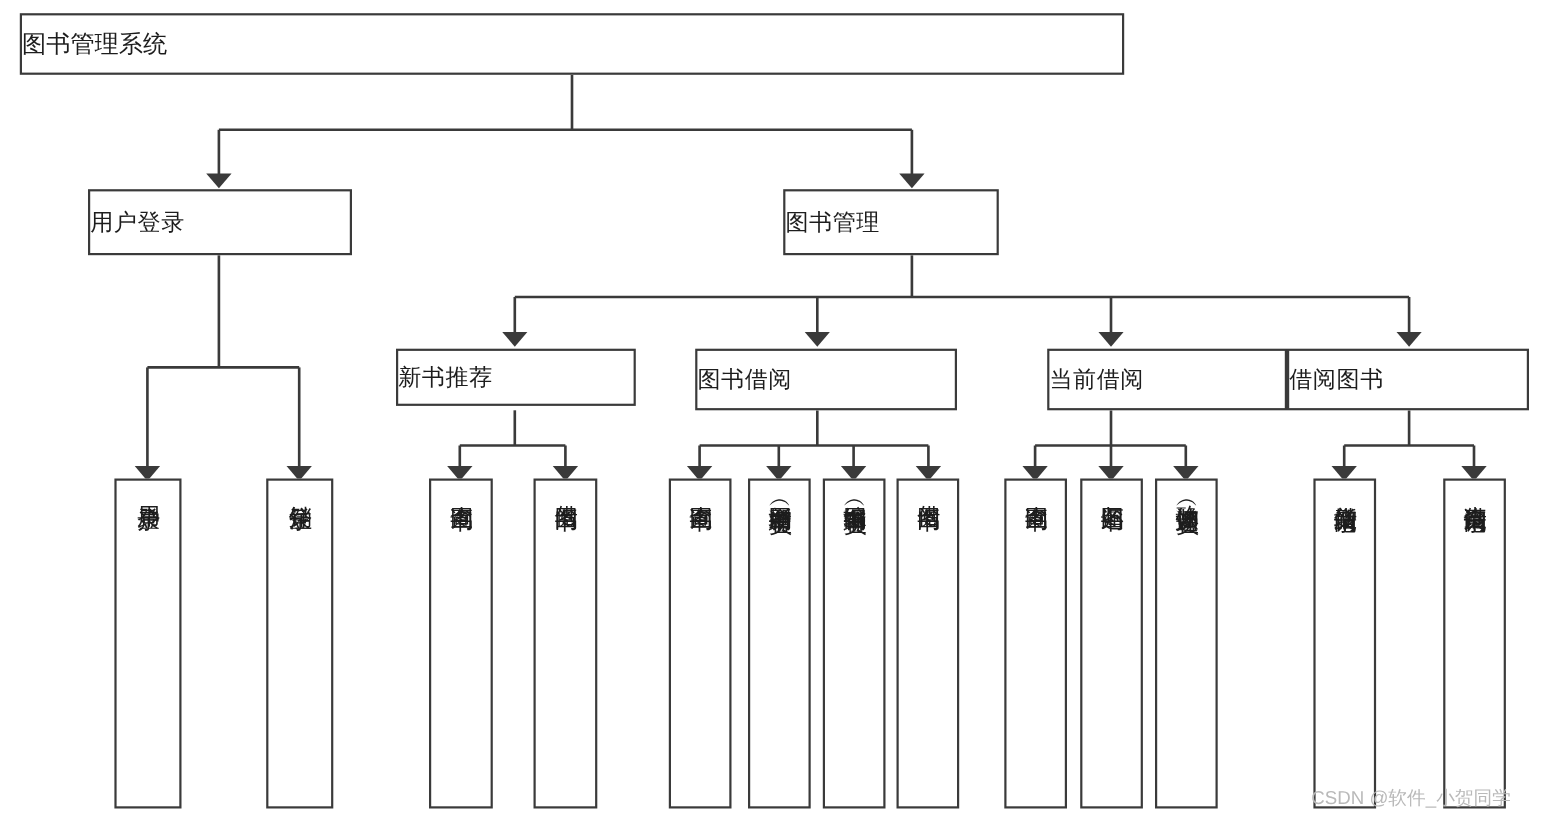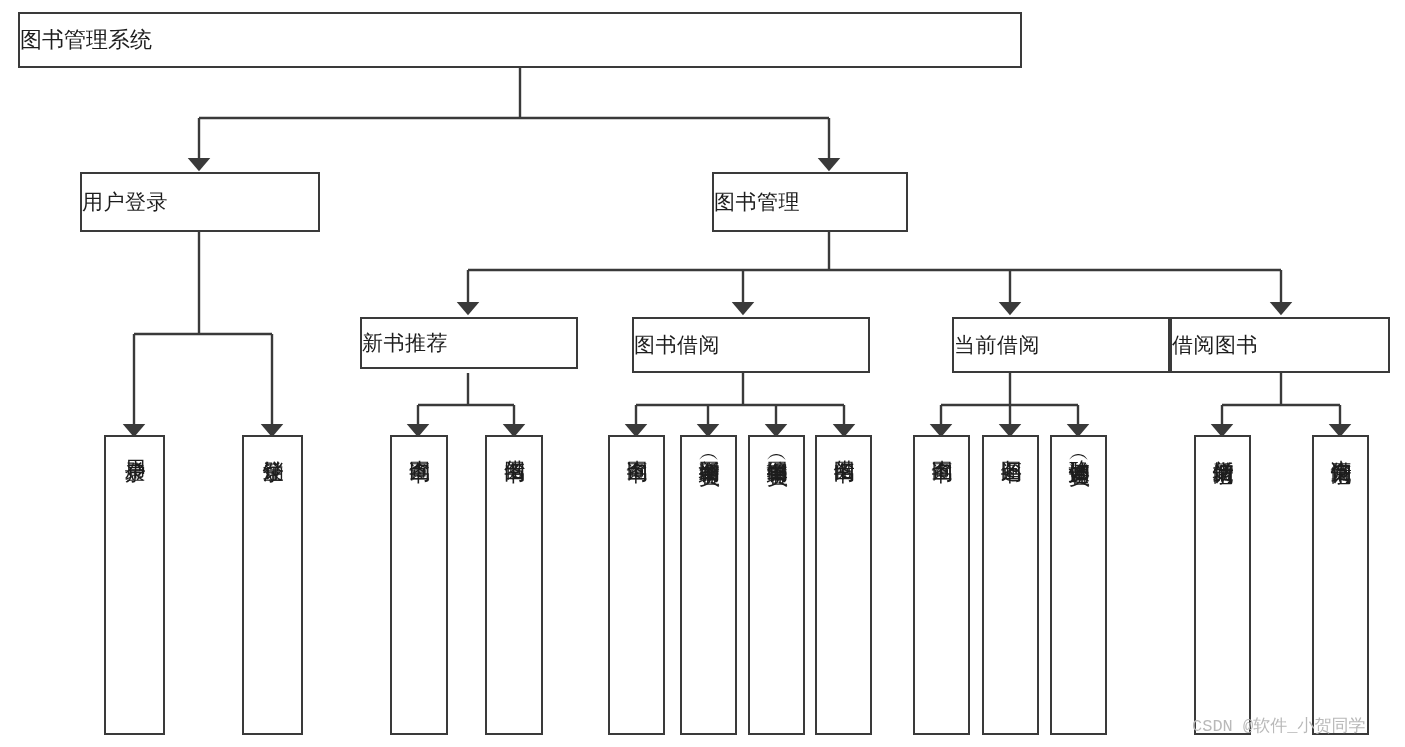--- a/index.html
+++ b/index.html
@@ -56,21 +56,21 @@
     text-orientation: upright;
     display: block;
   }
   .watermark {
     position: absolute;
     left: 1192px;
     top: 714px;
     font-size: 17px;
     color: #b9b9b9;
     white-space: nowrap;
-    font-family: Liberation Mono, monospace;
+    font-family: Liberation Sans, sans-serif;
   }
 </style>
 </head>
 <body>
 
 <div id="diagram-root">
 
   <svg id="edge-layer" viewBox="0 0 1405 747" width="1405" height="747" xmlns="http://www.w3.org/2000/svg">
     <defs>
       <marker id="arr" markerWidth="10" markerHeight="11" refX="2.2" refY="5.2" orient="auto" markerUnits="strokeWidth">

